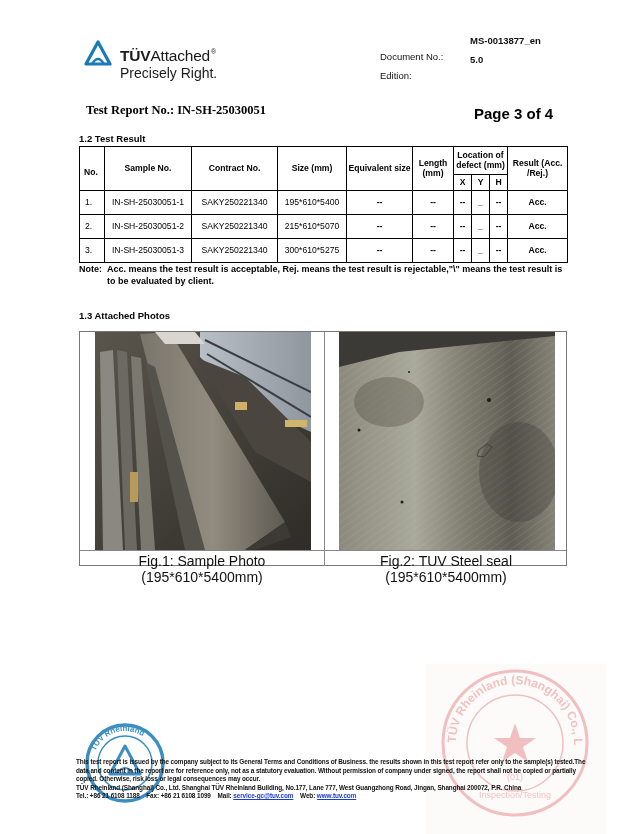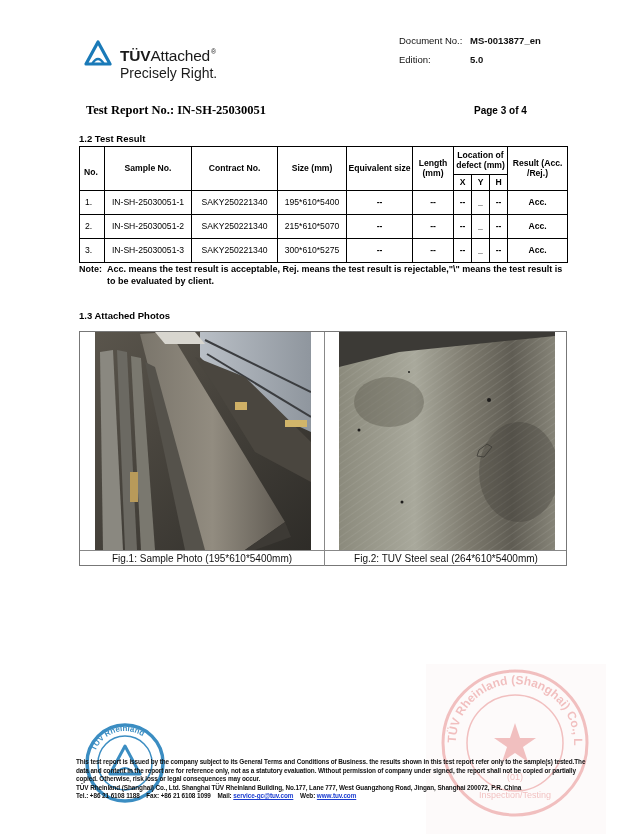--- a/index.html
+++ b/index.html
@@ -8,45 +8,45 @@
 
     .logo { position: absolute; left: 84px; top: 40px; width: 160px; height: 40px; }
     .logo-tri { position: absolute; left: 0; top: 0; width: 28px; height: 28px; }
     .logo-name { position: absolute; left: 36px; top: 7px; font-size: 15.5px; color: #1a1a1a; letter-spacing: -0.2px; white-space: nowrap; }
     .logo-name b { font-weight: bold; }
     .logo-name sup { font-size: 7px; vertical-align: 7px; margin-left: 1px; }
     .logo-tag { position: absolute; left: 36px; top: 25px; font-size: 14px; color: #1a1a1a; white-space: nowrap; }
 
     .meta { position: absolute; left: 380px; top: 35px; width: 200px; font-size: 9.5px; color: #111; }
     .meta-row { position: relative; height: 19px; }
-    .meta-label { position: absolute; left: 0; top: 0; margin-left: 19px; }
+    .meta-label { position: absolute; left: 0; top: 16px; }
     .meta-value { position: absolute; left: 90px; width: 94px; text-align: left; top: 0; font-weight: bold; }
 
     .report-title { position: absolute; left: 86px; top: 103px; font-size: 12.5px; font-weight: bold; font-family: Liberation Serif, serif; }
-    .page-no { position: absolute; left: 474px; top: 105px; font-size: 10px; font-weight: bold; }
+    .page-no { position: absolute; left: 474px; top: 105px; font-size: 15px; font-weight: bold; }
 
     .section-title { position: absolute; font-size: 9.5px; font-weight: bold; }
 
     table.results { position: absolute; left: 79px; top: 146px; width: 488px; border-collapse: collapse; font-size: 8.6px; table-layout: fixed; }
     table.results td, table.results th { border: 1.3px solid #000; text-align: center; vertical-align: middle; padding: 0; line-height: 1.1; }
     table.results th { font-weight: bold; }
     table.results td.left { text-align: left; padding-left: 5px; }
     table.results td.bold { font-weight: bold; }
     .h1 { height: 28px; }
     .h2 { height: 16px; }
     .row { height: 24px; }
 
     .note { position: absolute; left: 79px; top: 264px; width: 490px; font-size: 9px; font-weight: bold; line-height: 11.5px; }
     .note-label { position: absolute; left: 0; top: 0; }
     .note-text { position: absolute; left: 28px; top: 0; width: 460px; }
 
     .photo-table { position: absolute; left: 79px; top: 331px; width: 488px; height: 235px; border: 1px solid #777; }
     .photo-divider { position: absolute; left: 244px; top: 0; width: 1px; height: 234px; background: #888; }
     .caption-line { position: absolute; left: 0; top: 218px; width: 486px; height: 1px; background: #888; }
-    .caption { position: absolute; top: 221px; width: 244px; text-align: center; font-size: 10px; color: #111; }
+    .caption { position: absolute; top: 221px; width: 244px; text-align: center; font-size: 14px; color: #111; }
     .photo { position: absolute; top: 0; height: 218px; overflow: hidden; }
     .photo1 { left: 15px; width: 216px; }
     .photo2 { left: 259px; width: 216px; }
 
     .footer { position: absolute; left: 76px; top: 758px; width: 520px; font-size: 6.4px; line-height: 8.6px; color: #111; font-weight: bold; letter-spacing: -0.1px; }
     .footer .normal { font-weight: normal; }
     .footer a { color: #1a3ccf; text-decoration: underline; }
 
     .stamp-blue { position: absolute; left: 84px; top: 722px; width: 82px; height: 82px; opacity: 0.85; }
     .stamp-red { position: absolute; left: 440px; top: 668px; width: 150px; height: 150px; opacity: 0.28; }
@@ -214,21 +214,21 @@
       <circle cx="150" cy="68" r="2" fill="#1d1c1a"></circle>
       <circle cx="20" cy="98" r="1.5" fill="#1d1c1a"></circle>
       <circle cx="63" cy="170" r="1.5" fill="#1d1c1a"></circle>
       <circle cx="70" cy="40" r="1" fill="#1d1c1a"></circle>
       <polygon points="140,118 148,112 153,115 145,125 138,124" fill="none" stroke="#3b3a35" stroke-width="0.8"></polygon>
     </svg>
   </div>
   <div class="photo-divider"></div>
   <div class="caption-line"></div>
   <div class="caption" style="left:0;">Fig.1:  Sample Photo (195*610*5400mm)</div>
-  <div class="caption" style="left:244px;">Fig.2:  TUV Steel seal (264*610*5400mm)</div>
+  <div class="caption" style="left:244px;">Fig.2:  TUV Steel seal (195*610*5400mm)</div>
 </div>
 
 <div class="stamp-bg"></div>
 <svg class="stamp-red" viewBox="0 0 150 150">
   <circle cx="75" cy="75" r="72" fill="none" stroke="#d42a2a" stroke-width="3"></circle>
   <circle cx="75" cy="75" r="48" fill="none" stroke="#d42a2a" stroke-width="1.5"></circle>
   <defs>
       <path id="arcR" d="M 16 75 A 59 59 0 0 1 134 75"></path>
     </defs>
   <text font-size="12" fill="#d42a2a" font-family="'Liberation Sans', sans-serif" font-weight="bold"><textPath href="#arcR">TÜV Rheinland (Shanghai) Co., Ltd.</textPath></text>

